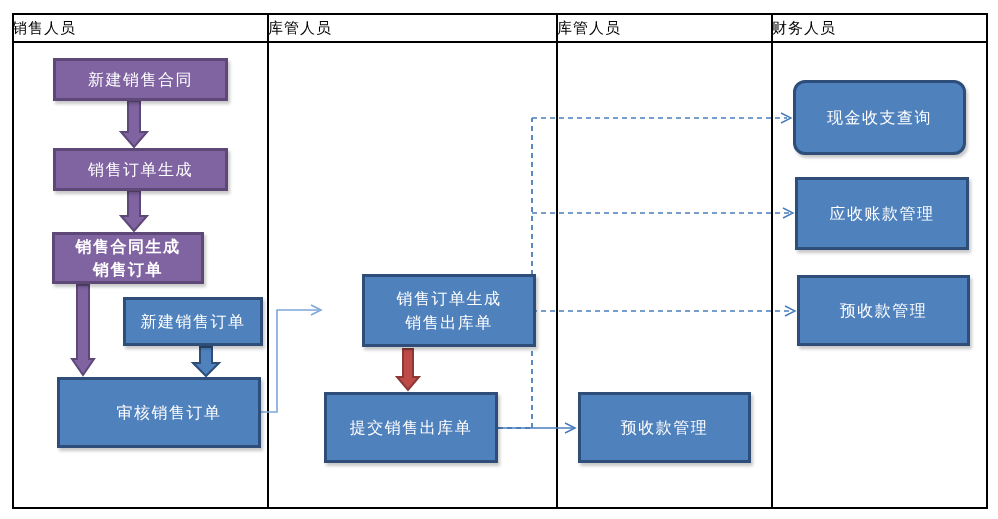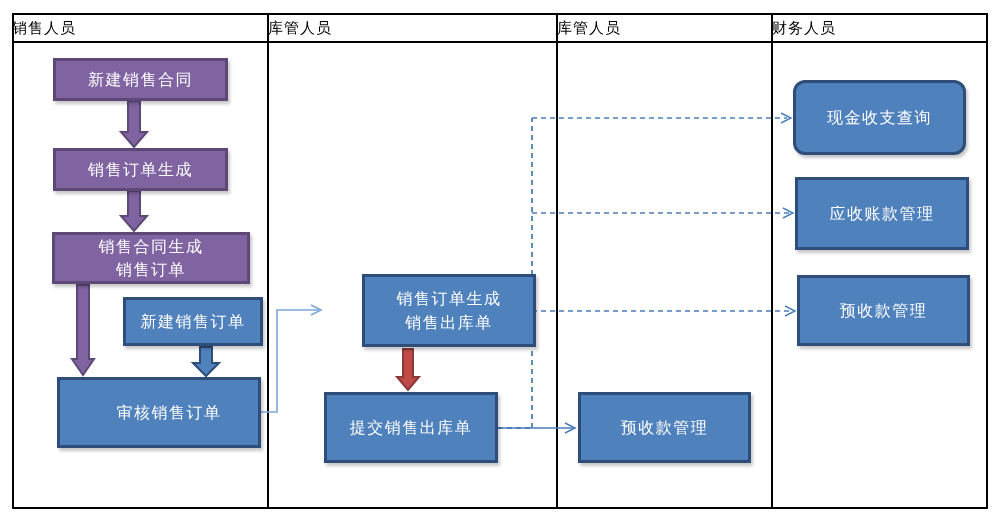--- a/index.html
+++ b/index.html
@@ -65,21 +65,21 @@
 
     <polyline points="532,213 789,213" fill="none" stroke="#4A7EBB" stroke-width="1.4" stroke-dasharray="5,4"></polyline>
     <polyline points="783,208 793,213 783,218" fill="none" stroke="#4A7EBB" stroke-width="1.4"></polyline>
 
     <polyline points="532,311 791,311" fill="none" stroke="#4A7EBB" stroke-width="1.4" stroke-dasharray="5,4"></polyline>
     <polyline points="785,306 795,311 785,316" fill="none" stroke="#4A7EBB" stroke-width="1.4"></polyline>
   </svg>
 
   <div class="node purple" style="left:53px;top:58px;width:175px;height:43px;">新建销售合同</div>
   <div class="node purple" style="left:53px;top:148px;width:175px;height:43px;">销售订单生成</div>
-  <div class="node purple" style="left:52px;top:232px;width:198px;height:52px;">销售合同生成
+  <div class="node purple" style="left:52px;top:232px;width:152px;height:52px;font-weight:bold;">销售合同生成
 销售订单</div>
   <div class="node blue" style="left:123px;top:297px;width:140px;height:49px;">新建销售订单</div>
   <div class="node blue" style="left:57px;top:377px;width:204px;height:71px;padding-left:20px;">审核销售订单</div>
 
   <div class="node blue" style="left:323px;top:274px;width:174px;height:73px;margin-left:39px;">销售订单生成
 销售出库单</div>
   <div class="node blue" style="left:324px;top:392px;width:174px;height:71px;">提交销售出库单</div>
 
   <div class="node blue" style="left:578px;top:392px;width:173px;height:71px;">预收款管理</div>
 

